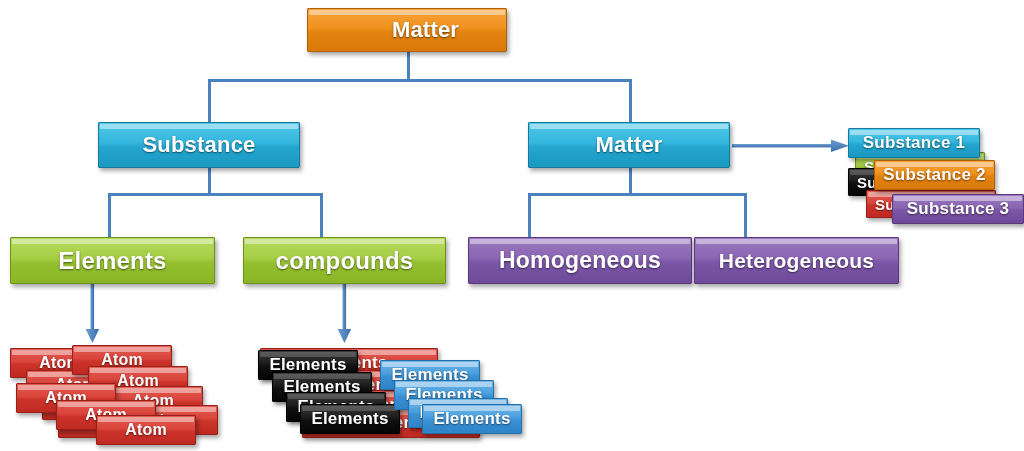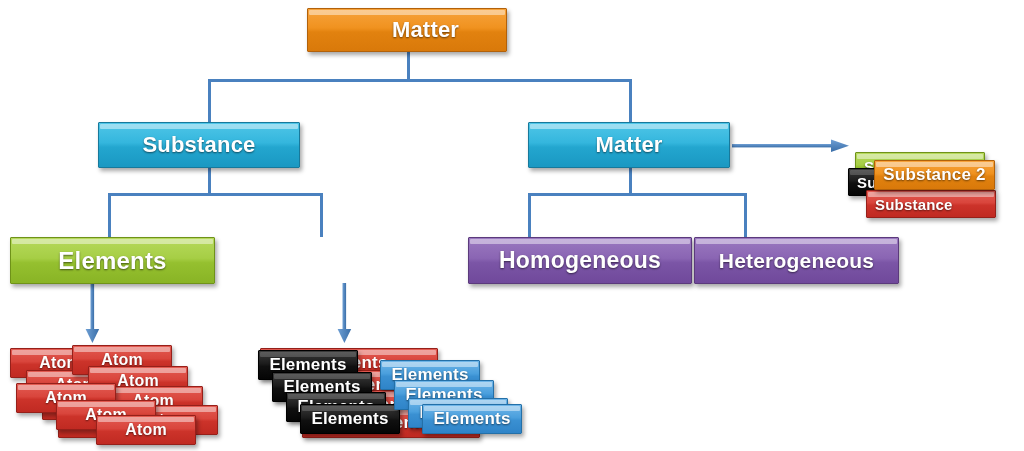--- a/index.html
+++ b/index.html
@@ -130,42 +130,51 @@
   </div>
 
   <div class="box c-blue" style="left:528px;top:122px;width:202px;height:46px;font-size:22px;">
     <span>Matter</span>
   </div>
 
   <div class="box c-green" style="left:10px;top:237px;width:205px;height:47px;font-size:24px;">
     <span>Elements</span>
   </div>
 
+  <div class="box c-green" style="left:243px;top:237px;width:203px;height:47px;font-size:24px;">
+    <span>compounds</span>
+  </div>
 
   <div class="box c-purple" style="left:468px;top:237px;width:224px;height:47px;font-size:23px;">
     <span>Homogeneous</span>
   </div>
 
   <div class="box c-purple" style="left:694px;top:237px;width:205px;height:47px;font-size:21px;">
     <span>Heterogeneous</span>
   </div>
 
   <div class="box c-green" style="left:855px;top:152px;width:130px;height:28px;font-size:15px;justify-content:flex-start;padding-left:8px;z-index:1;">
     <span>Substance</span>
   </div>
   <div class="box c-black" style="left:848px;top:168px;width:130px;height:28px;font-size:15px;justify-content:flex-start;padding-left:8px;z-index:2;">
     <span>Substance</span>
   </div>
   <div class="box c-red" style="left:866px;top:190px;width:130px;height:28px;font-size:15px;justify-content:flex-start;padding-left:8px;z-index:3;">
     <span>Substance</span>
   </div>
 
+  <div class="box c-blue" style="left:848px;top:128px;width:132px;height:30px;font-size:17px;z-index:5;">
+    <span>Substance 1</span>
+  </div>
   <div class="box c-orange" style="left:874px;top:160px;width:121px;height:30px;font-size:17px;z-index:6;">
     <span>Substance 2</span>
   </div>
+  <div class="box c-purple" style="left:892px;top:194px;width:132px;height:30px;font-size:17px;z-index:7;">
+    <span>Substance 3</span>
+  </div>
 
   <div>
 
     <div class="box c-red" style="left:10px;top:348px;width:100px;height:30px;font-size:16px;z-index:1;">
       <span>Atom</span>
     </div>
     <div class="box c-red" style="left:26px;top:370px;width:100px;height:30px;font-size:16px;z-index:2;">
       <span>Atom</span>
     </div>
     <div class="box c-red" style="left:42px;top:390px;width:100px;height:30px;font-size:16px;z-index:3;">

